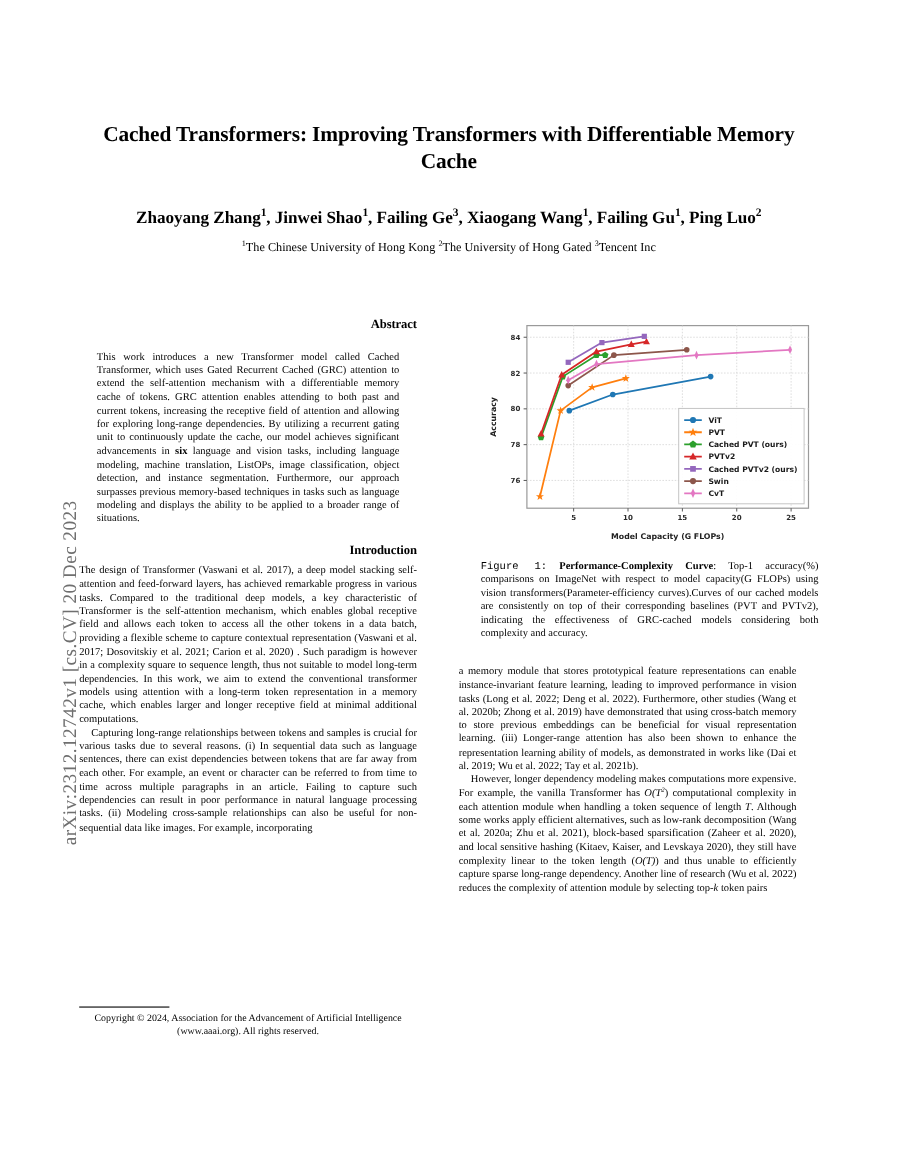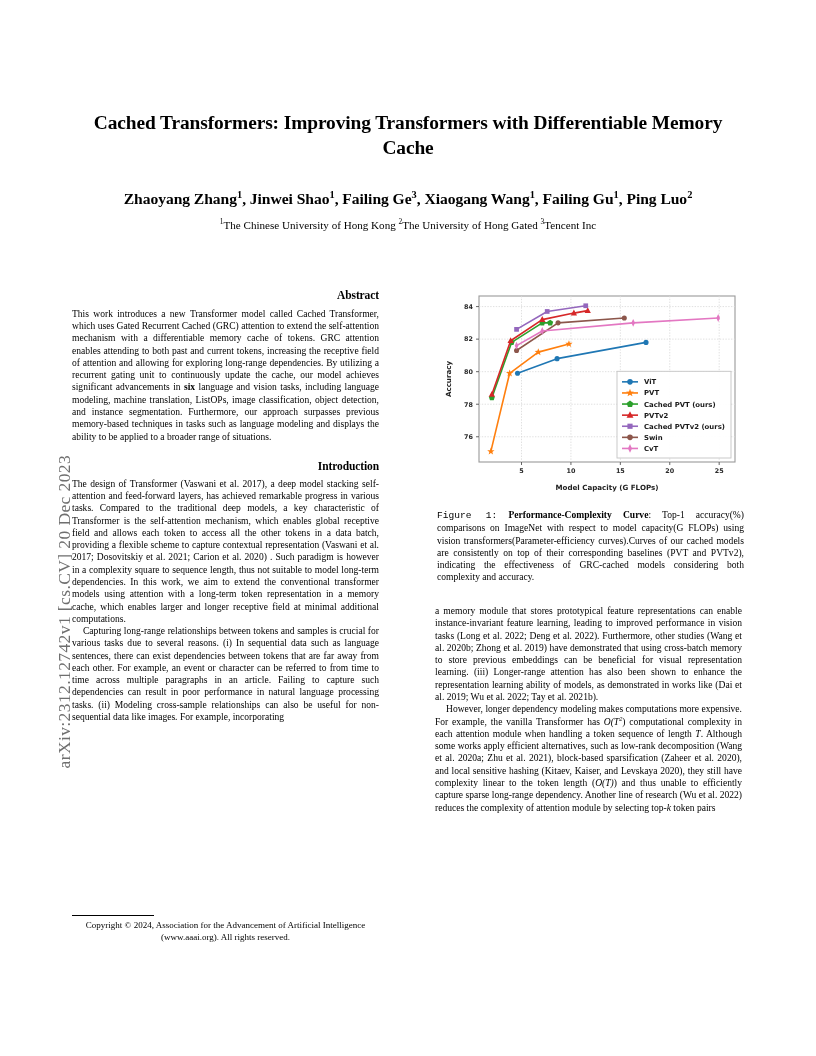--- a/index.html
+++ b/index.html
@@ -92,21 +92,21 @@
   #abstract-head { margin-bottom: 5px; }
   #intro-head { margin: 16px 0 4px 0; }
 
   p.body {
     margin: 0;
     text-indent: 0;
   }
   p.body.indent { text-indent: 11px; }
 
   .abstract-body {
-    margin: 0;
+    margin: 16px;
     text-align: justify;
   }
 
   
   #figure-wrap {
     position: absolute;
     left: 437px;
     top: 290px;
     width: 307px;
   }
@@ -115,21 +115,21 @@
     font-size: 9.55px;
     line-height: 1.285;
     text-align: justify;
   }
   #figure-caption .cap-lead { font-weight: normal; font-family: Liberation Mono, monospace; }
   #figure-caption .cap-bold { font-weight: bold; }
 
   
   #right-text {
     position: absolute;
-    left: 435px;
+    left: 417px;
     top: 605px;
     width: 307px;
     font-size: 9.55px;
     line-height: 1.288;
     text-align: justify;
   }
 
   
   #copyright {
     position: absolute;

